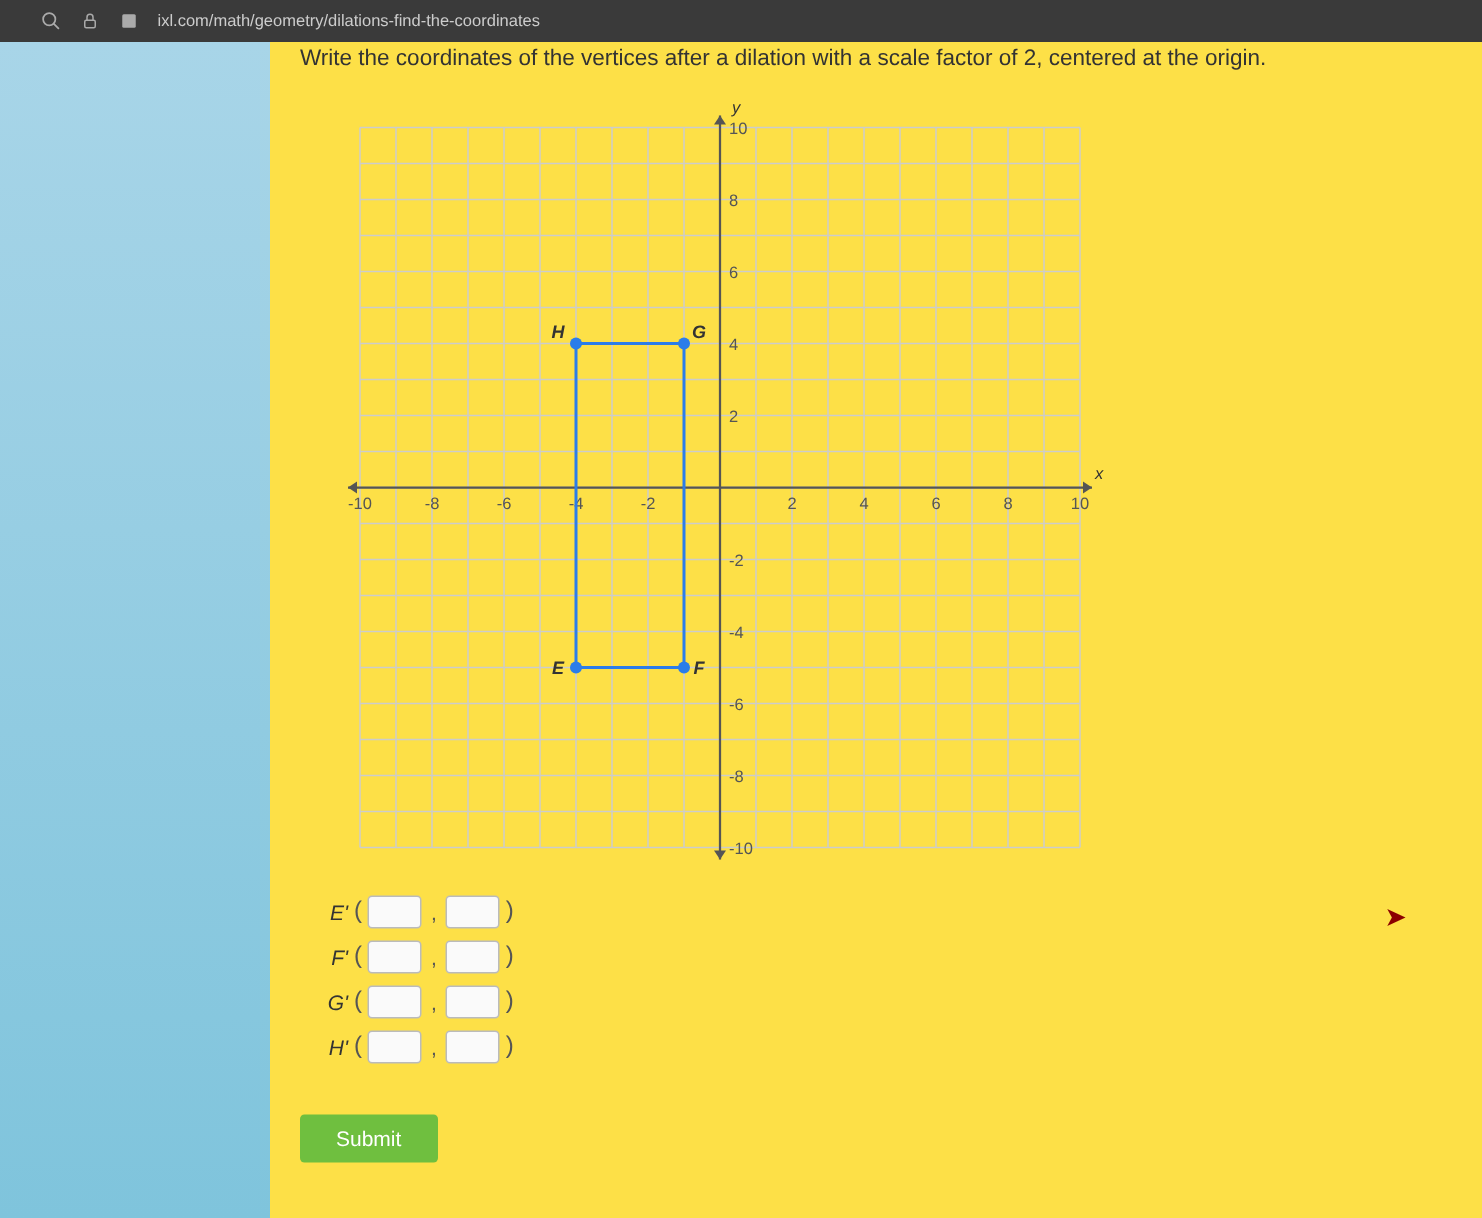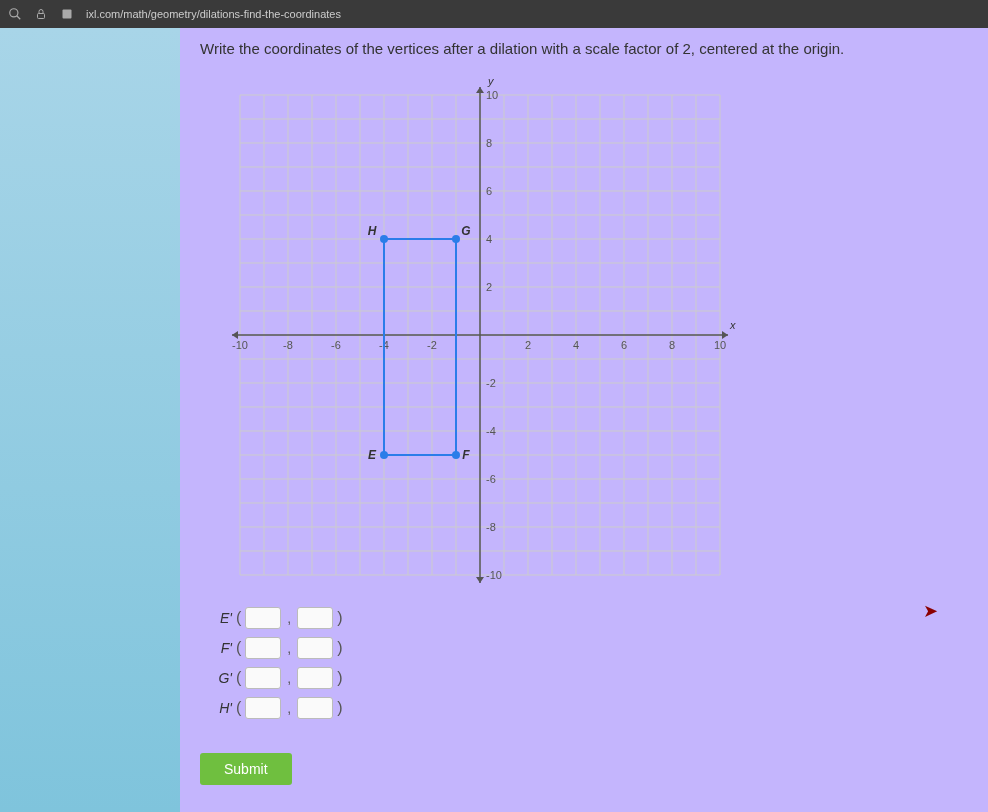--- a/index.html
+++ b/index.html
@@ -8,21 +8,21 @@
       background: #f5f5f0;
       width: 988px;
       height: 812px;
       overflow: hidden;
     }
     .browser-bar {
       background: #3a3a3a;
       height: 28px;
       display: flex;
       align-items: center;
-      padding: 0 8px;
+      padding: 0 27px;
       gap: 12px;
     }
     .browser-icon {
       width: 14px;
       height: 14px;
       display: flex;
       align-items: center;
       justify-content: center;
       color: #aaa;
     }
@@ -33,22 +33,22 @@
     .main-layout {
       display: flex;
       height: calc(100% - 28px);
     }
     .sidebar {
       width: 180px;
       background: linear-gradient(180deg, #a8d5e8 0%, #7fc4dc 100%);
     }
     .content {
       flex: 1;
-      background: #c4b5fd;
-      padding: 10px 20px;
+      background: #fde047;
+      padding: 0 20px;
       overflow-y: auto;
     }
     .prompt {
       font-size: 15px;
       color: #333;
       line-height: 1.5;
       margin-bottom: 14px;
     }
     .graph-container {
       position: relative;

